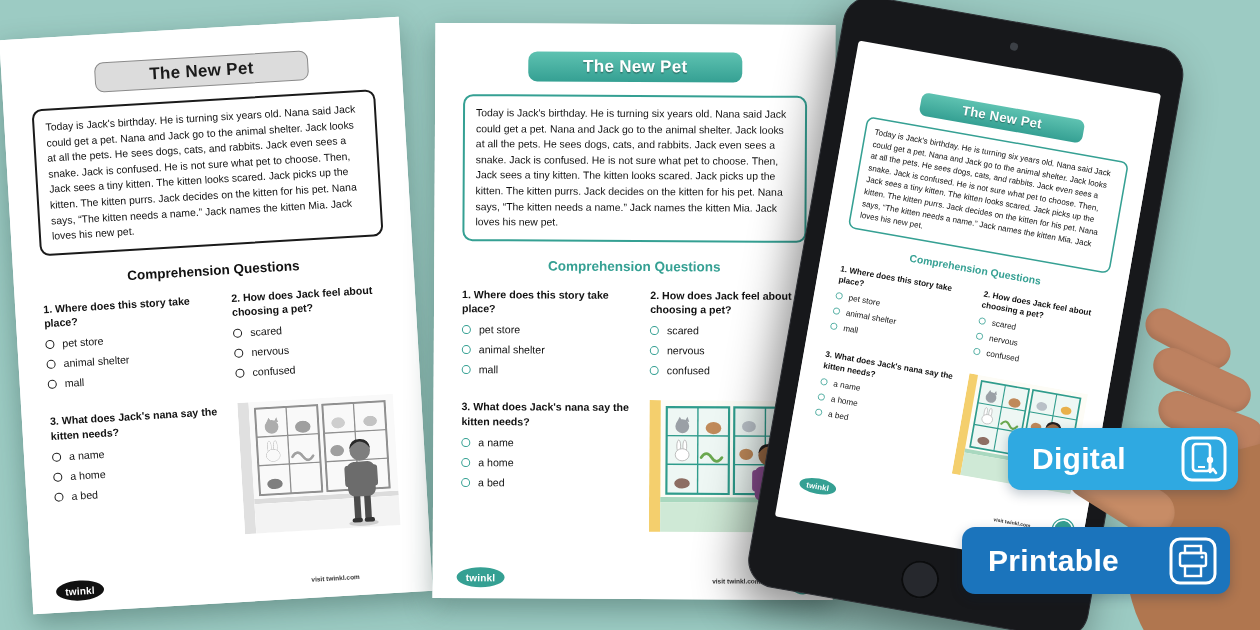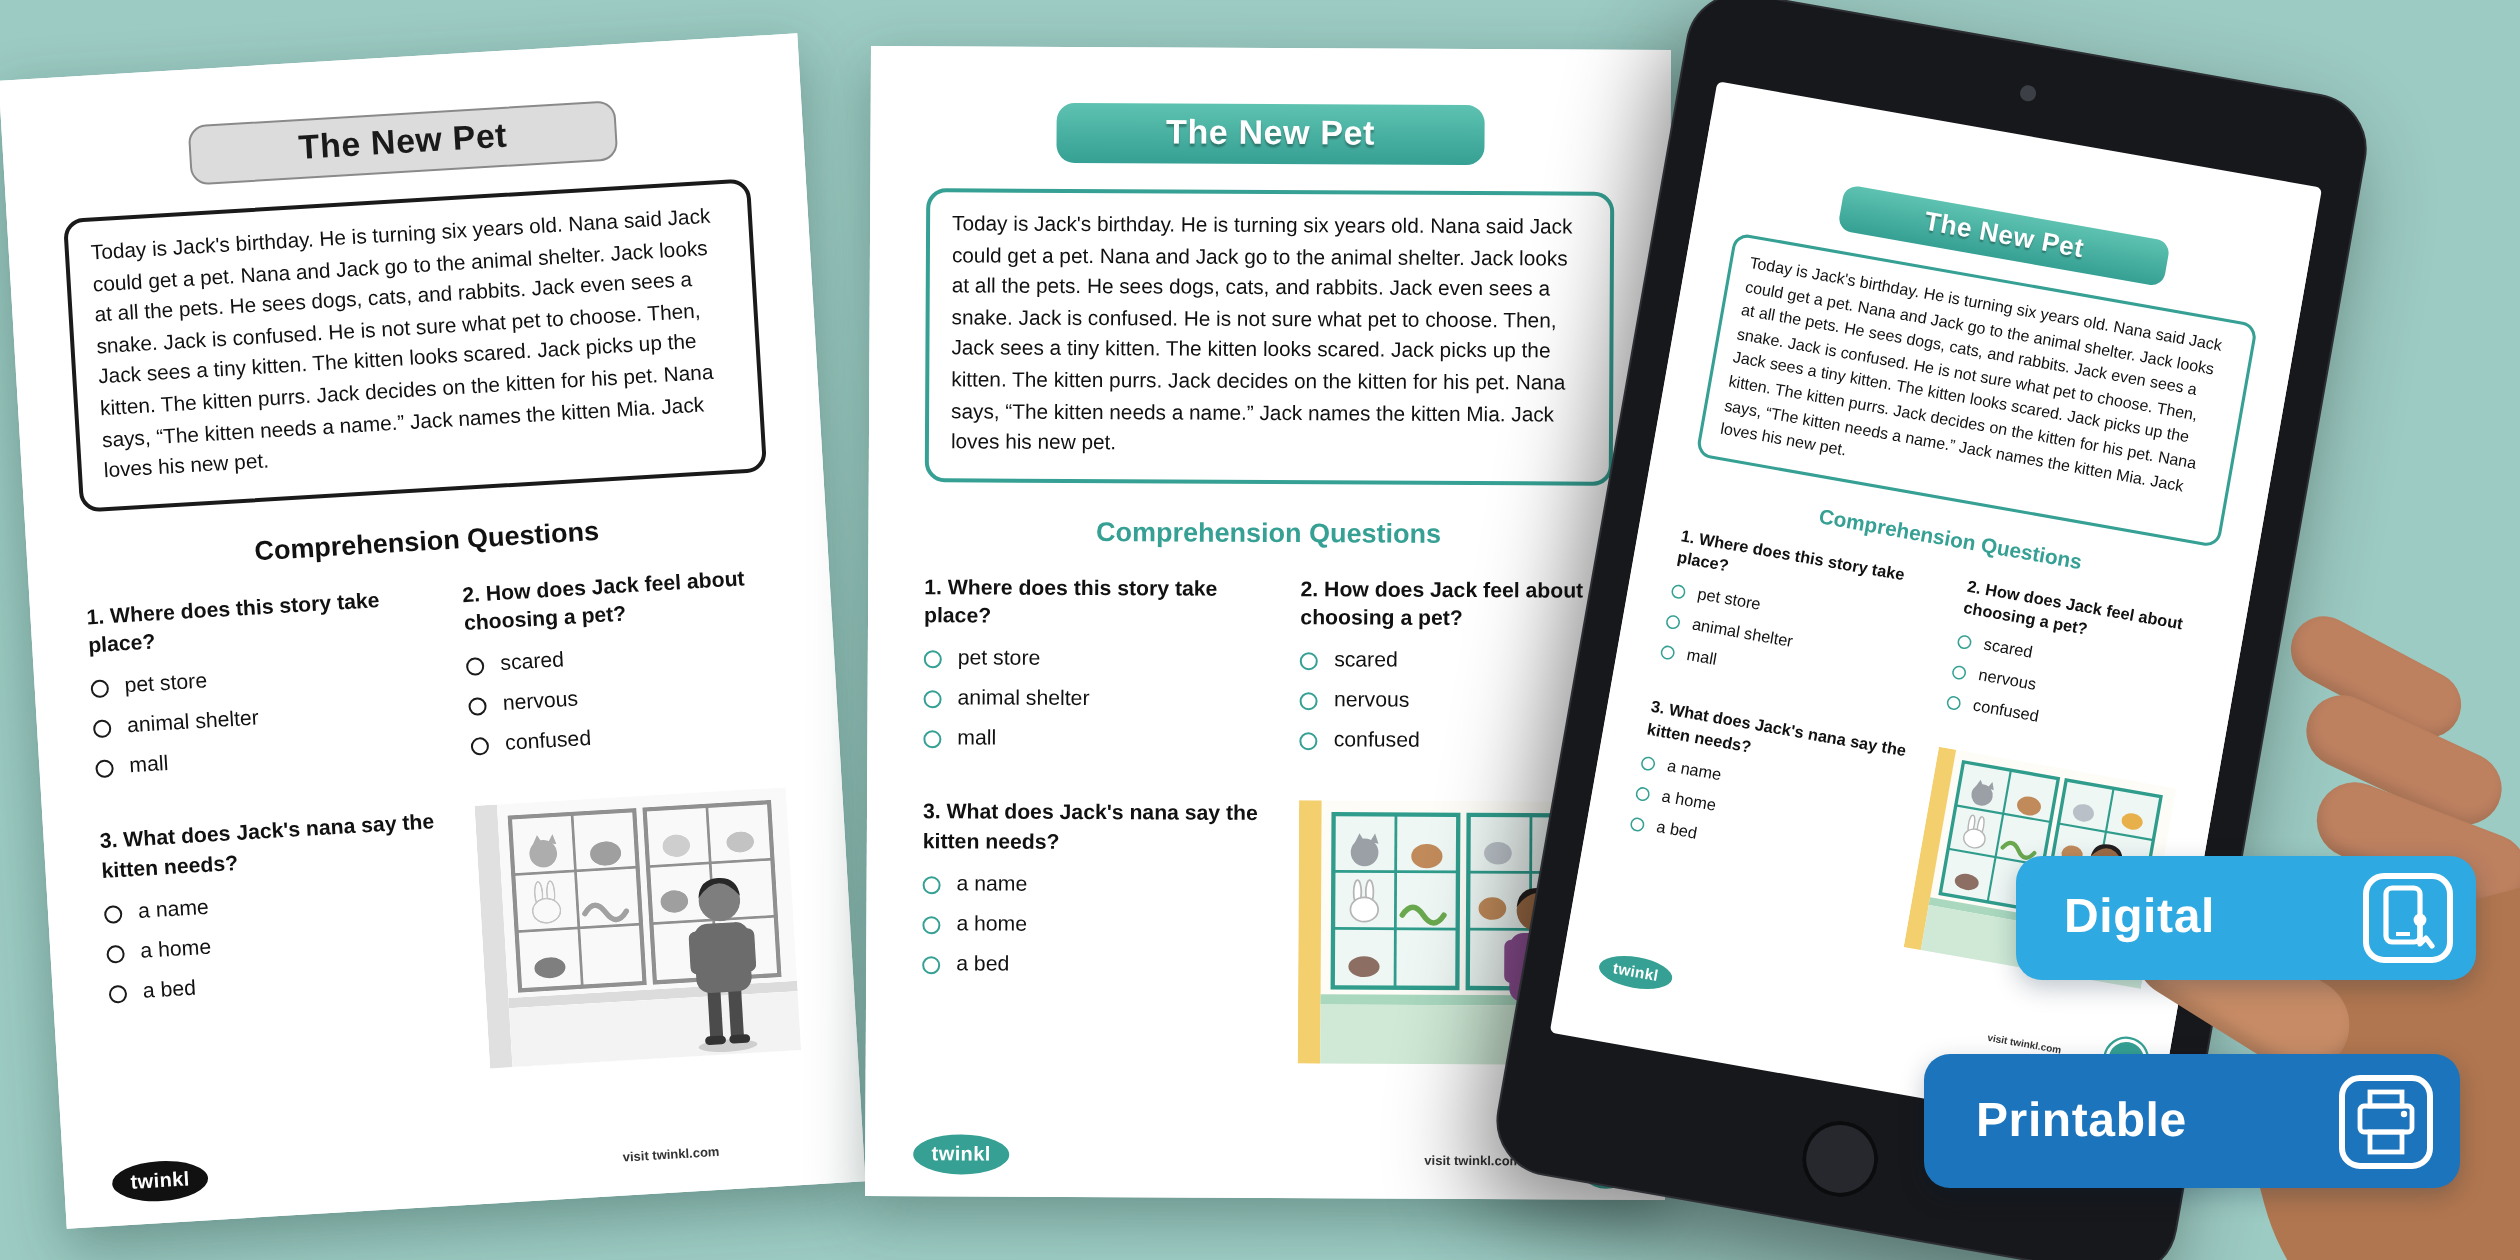--- a/index.html
+++ b/index.html
@@ -97,21 +97,21 @@
   .finger-4 { left:1164px; top:450px; width:104px; height:38px; transform:rotate(17deg); }
   .hand-thumb { left:1062px; top:470px; width:118px; height:48px; background:#c78c66;
     border-radius:26px; transform:rotate(32deg); z-index:36; box-shadow:inset 0 -5px 7px rgba(0,0,0,.14); }
 
   
   .badge {
     position:absolute; display:flex; align-items:center; z-index:60;
     color:#fff; font-weight:bold; border-radius:13px;
     box-shadow:0 4px 12px rgba(0,30,60,.25);
   }
-  .badge .label { flex:1; font-size:24px; letter-spacing:.3px; }
+  .badge .label { flex:1; font-size:30px; letter-spacing:.3px; }
   .badge .icon-box { flex:0 0 auto; }
   .badge-digital   { left:1008px; top:428px; width:230px; height:62px; background:var(--digital,#2fa9e1); padding:0 10px 0 24px; }
   .badge-printable { left:962px;  top:527px; width:268px; height:67px; background:var(--printable,#1b74bc); padding:0 12px 0 26px; }
   .badge svg { display:block; }
 </style>
 </head>
 <body>
 
 <div class="stage">
 

